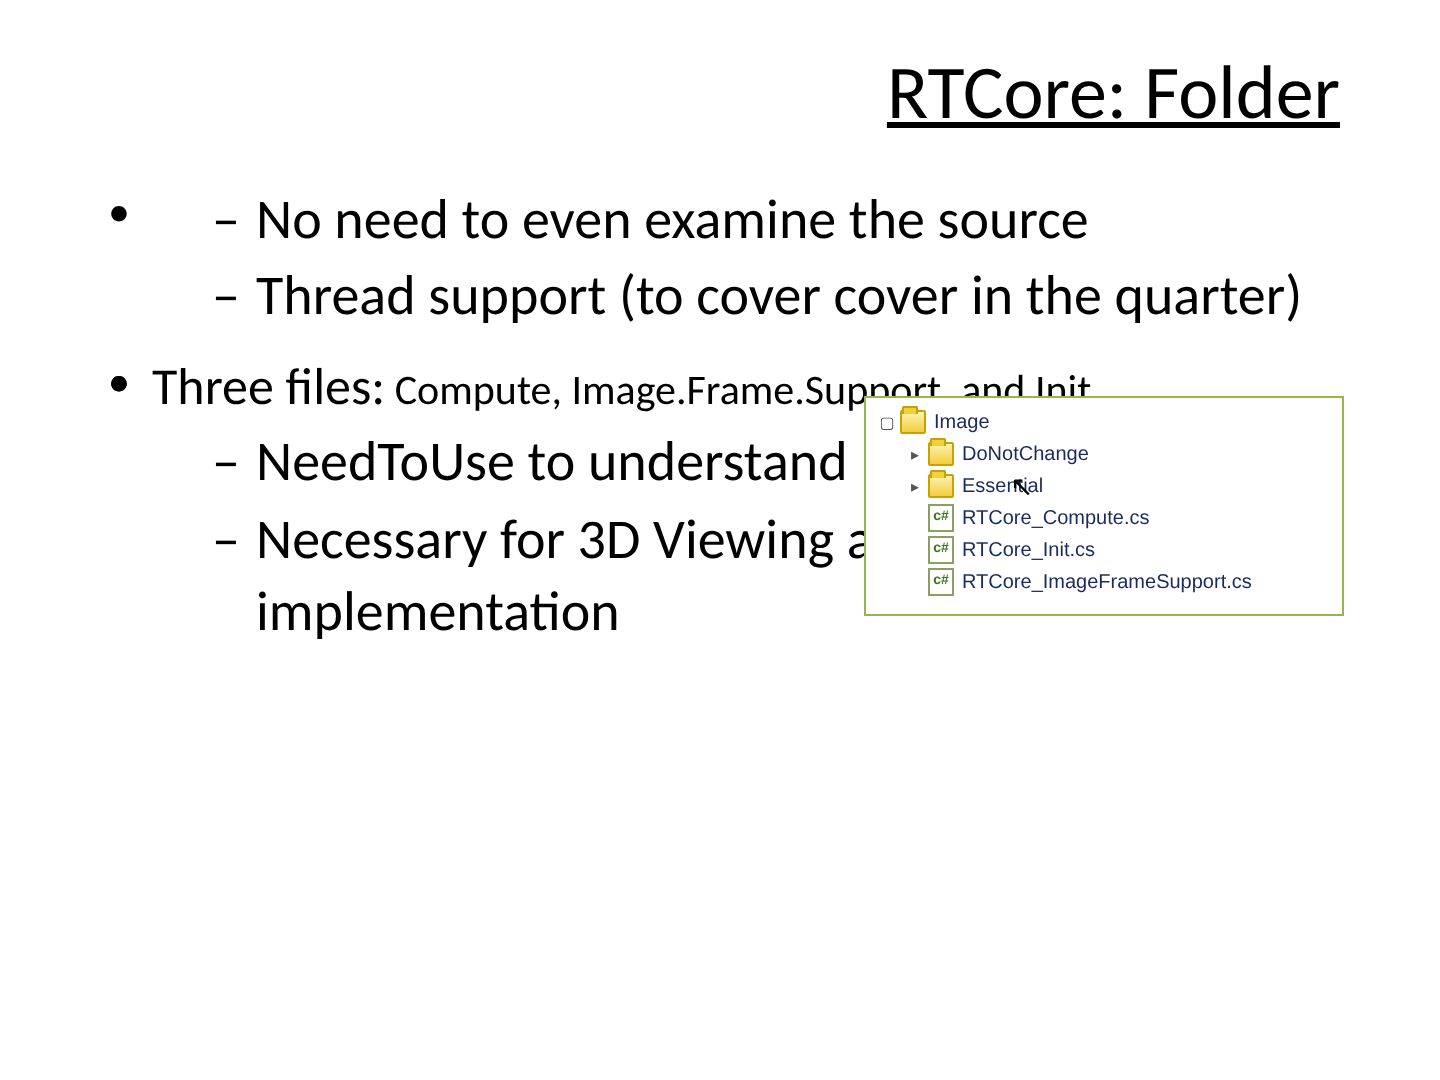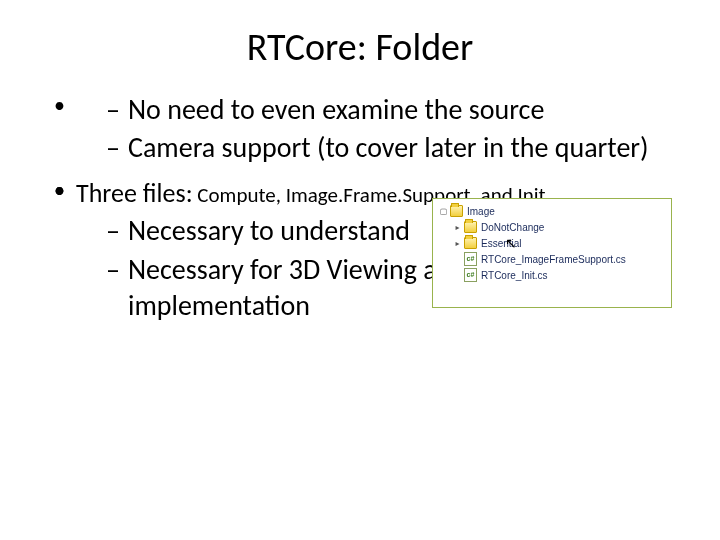--- a/index.html
+++ b/index.html
@@ -12,24 +12,25 @@
     color: #000;
   }
   .slide {
     position: relative;
     width: 720px;
     height: 540px;
     box-sizing: border-box;
     padding: 18px 50px 20px 50px;
   }
   .title {
-    text-align: center;
+    text-align: right;
     font-size: 38px;
     margin: 6px 0 22px 0;
     font-weight: 400;
+    text-decoration: underline;
   }
   ul.lvl1 {
     list-style: none;
     padding-left: 0;
     margin: 0;
   }
   ul.lvl1 > li {
     position: relative;
     padding-left: 26px;
     font-size: 26px;
@@ -145,31 +146,31 @@
 <body>
 
 <div class="slide">
   <h1 class="title">RTCore: Folder</h1>
 
   <ul class="lvl1">
 
     <li>
       <ul class="lvl2">
         <li>No need to even examine the source</li>
-        <li>Camera support (to cover later in the quarter)</li>
+        <li>Thread support (to cover cover in the quarter)</li>
       </ul>
     </li>
 
     <li>
     </li>
 
     <li>
       <span>Three files:</span><span class="subtext"> Compute, Image.Frame.Support, and Init</span>
       <ul class="lvl2">
-        <li>Necessary to understand</li>
+        <li>NeedToUse to understand</li>
         <li>Necessary for 3D Viewing and Three implementation</li>
       </ul>
     </li>
 
   </ul>
 
   <div class="tree-box">
     <div class="tree-row ind0">
       <span class="exp">▢</span>
       <span class="ico">
@@ -189,24 +190,31 @@
       <span class="ico">
           <span class="ico-folder"></span>
         </span>
       <span class="tree-label">Essential</span>
     </div>
     <div class="tree-row ind1">
       <span class="exp-spacer"></span>
       <span class="ico">
           <span class="ico-cs">c#</span>
         </span>
+      <span class="tree-label">RTCore_Compute.cs</span>
+    </div>
+    <div class="tree-row ind1">
+      <span class="exp-spacer"></span>
+      <span class="ico">
+          <span class="ico-cs">c#</span>
+        </span>
+      <span class="tree-label">RTCore_Init.cs</span>
+    </div>
+    <div class="tree-row ind1">
+      <span class="exp-spacer"></span>
+      <span class="ico">
+          <span class="ico-cs">c#</span>
+        </span>
       <span class="tree-label">RTCore_ImageFrameSupport.cs</span>
-    </div>
-    <div class="tree-row ind1">
-      <span class="exp-spacer"></span>
-      <span class="ico">
-          <span class="ico-cs">c#</span>
-        </span>
-      <span class="tree-label">RTCore_Init.cs</span>
     </div>
     <span class="cursor">↖</span>
   </div>
 </div>
 
 </body></html>

